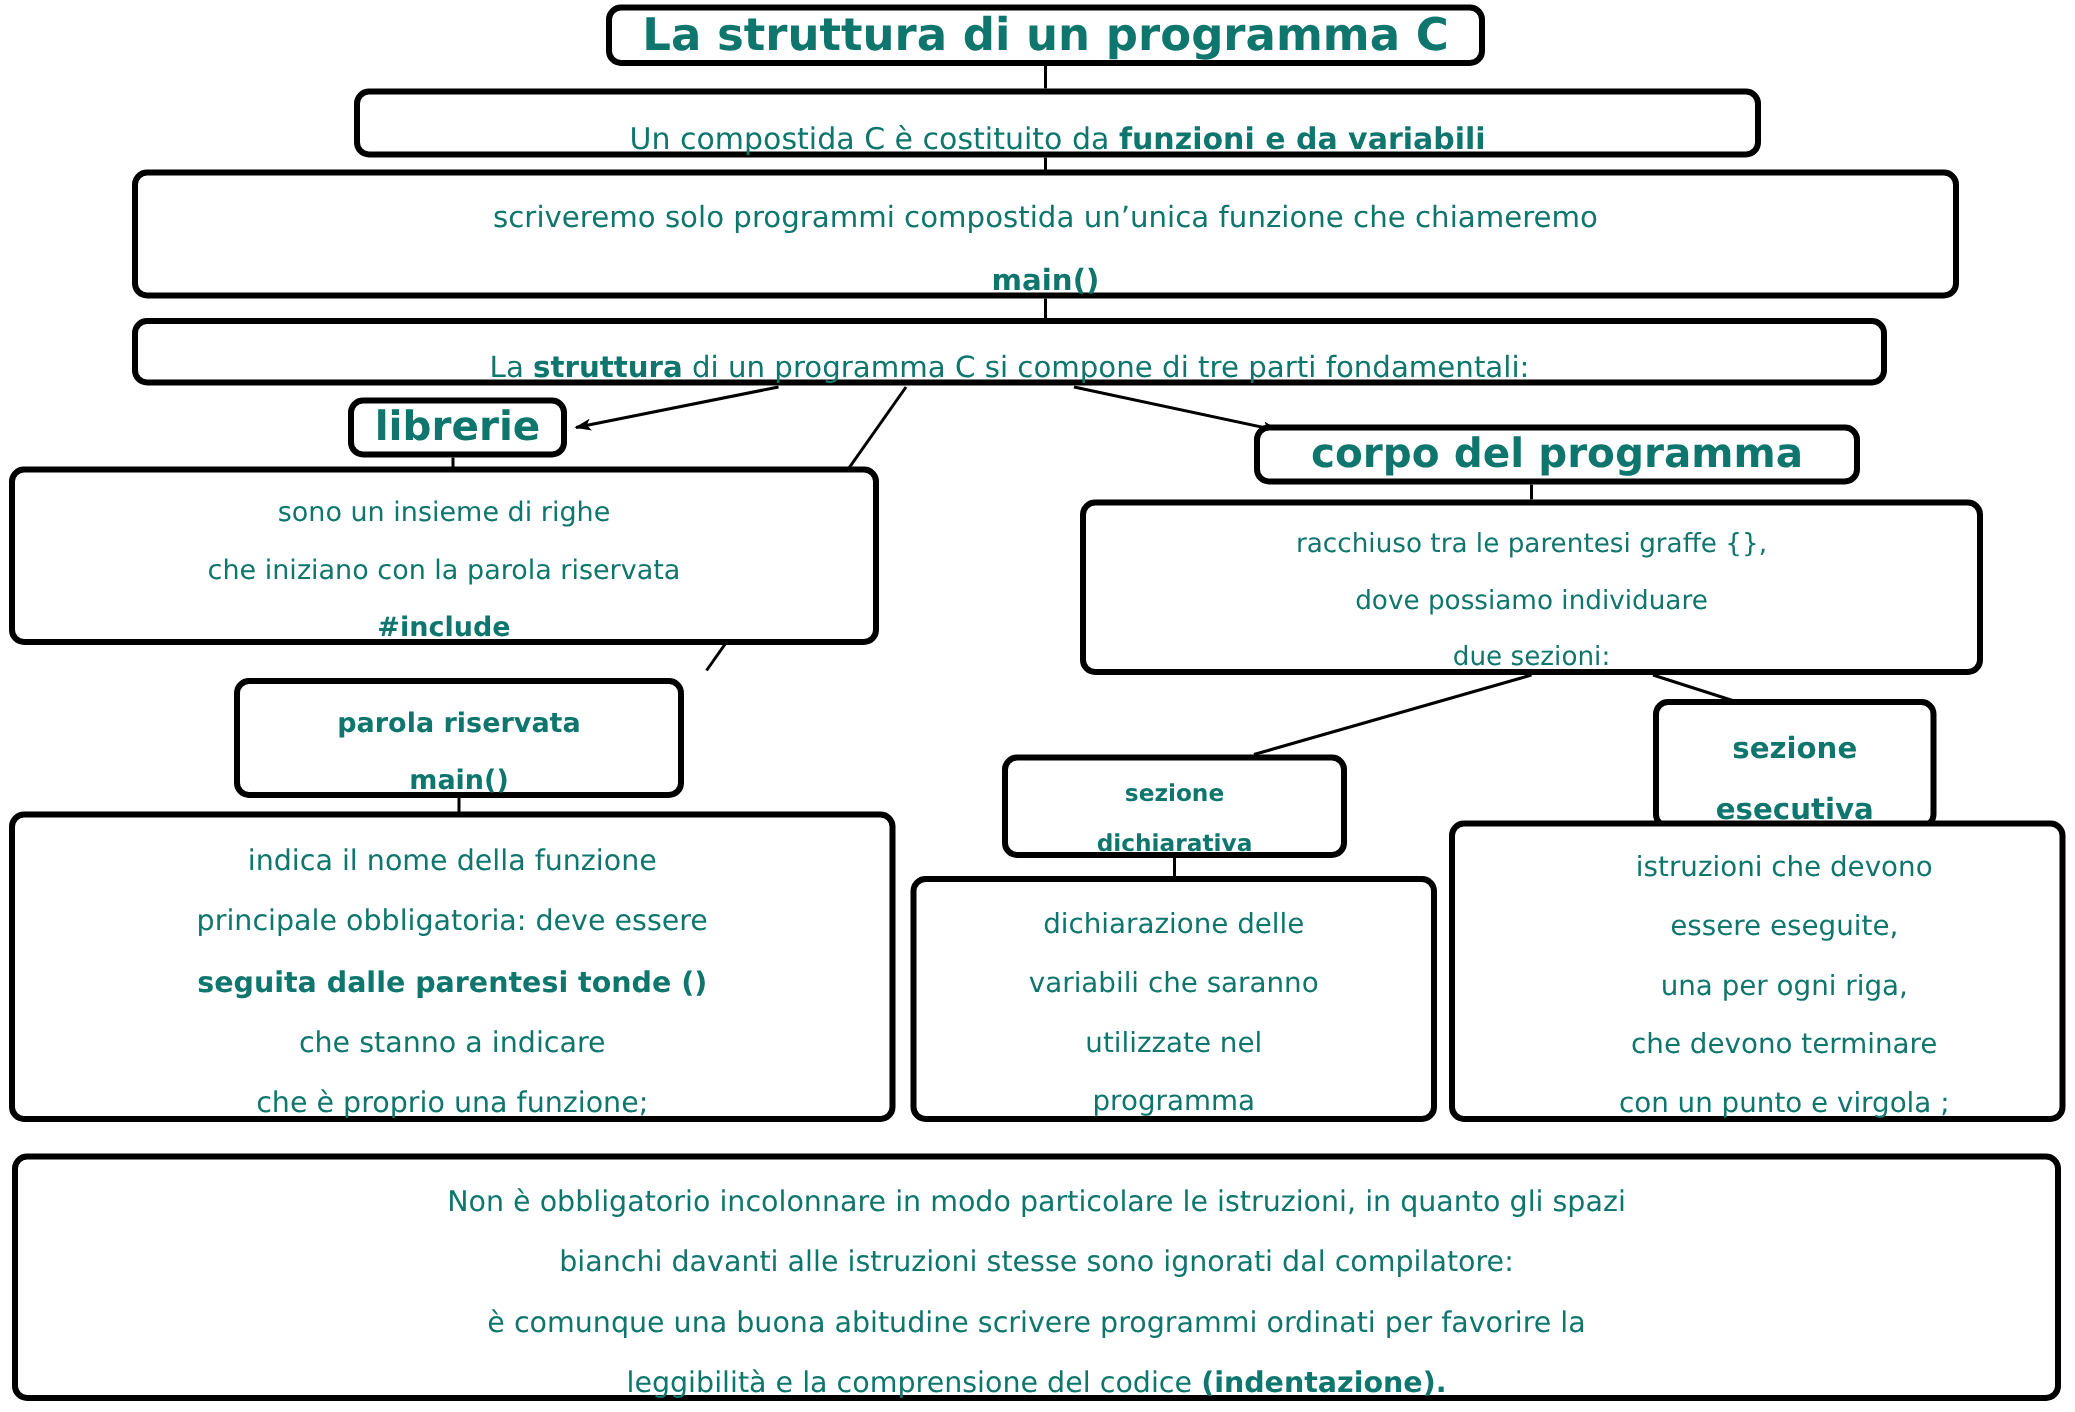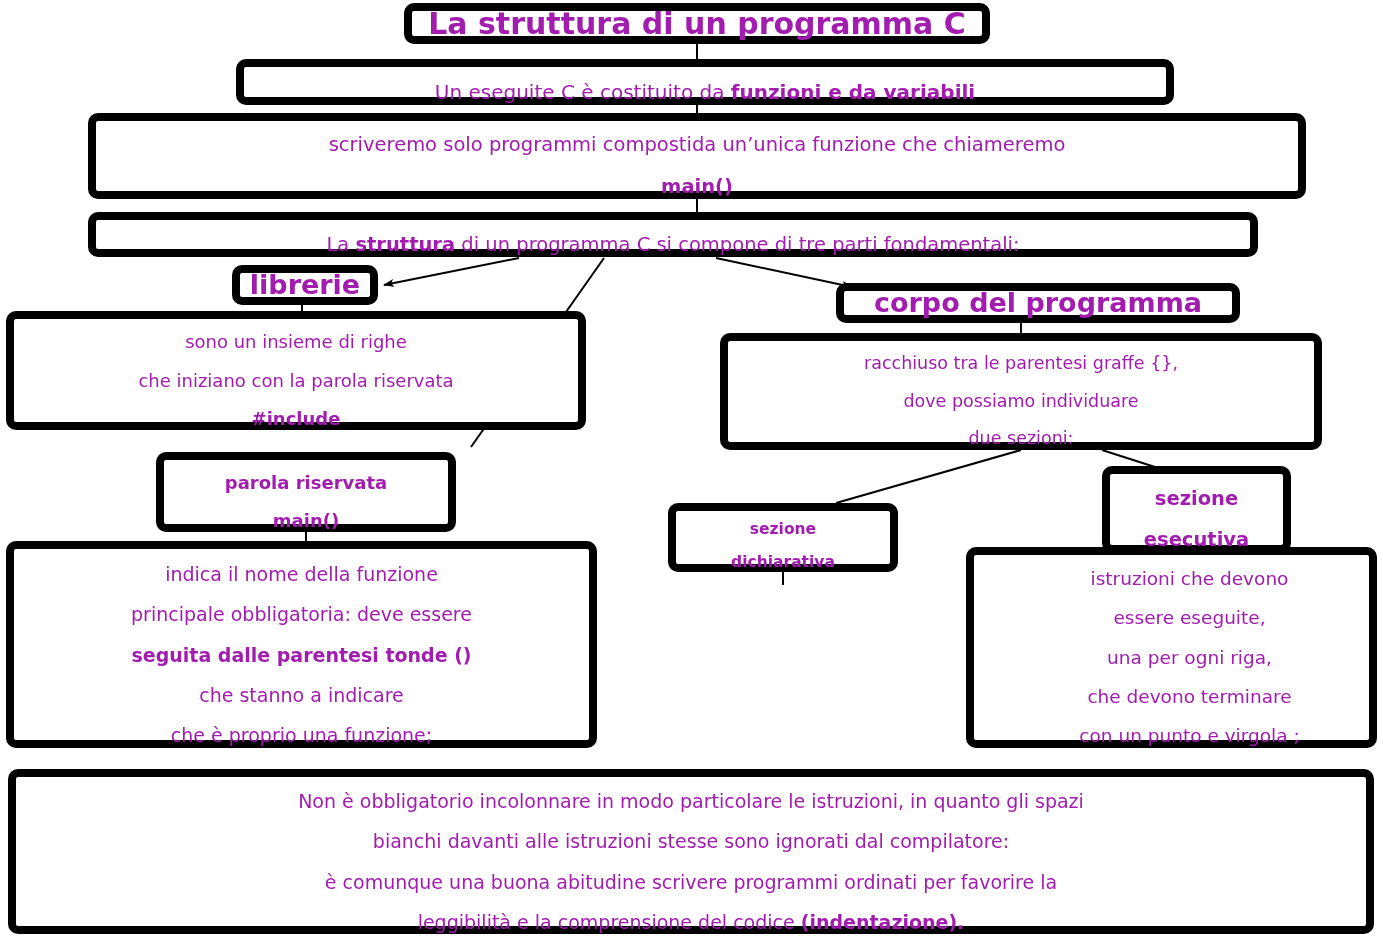--- a/index.html
+++ b/index.html
@@ -19,28 +19,28 @@
     position: absolute;
     left: 0;
     top: 0;
     width: 1383px;
     height: 941px;
     pointer-events: none;
   }
   .node {
     position: absolute;
     box-sizing: border-box;
-    border: 8px solid #000000;
+    border: 4px solid #000000;
     border-radius: 10px;
     background: #ffffff;
     display: flex;
     align-items: center;
     justify-content: center;
     text-align: center;
-    color: #a21caf;
+    color: #0f766e;
     line-height: 1.06;
     z-index: 2;
   }
   .node .txt {
     display: block;
     width: 100%;
     padding: 0 6px;
     box-sizing: border-box;
     white-space: pre-line;
   }
@@ -91,21 +91,21 @@
       <path d="M1194,553 L1194,548"></path>
     </g>
   </svg>
 
   <div class="node title-node" style="left:404px; top:3px; width:586px; height:41px;">
     <span class="txt">La struttura di un programma C</span>
   </div>
 
   <div class="node hdr-node" style="left: 236px; top: 59px; width: 938px; height: 46px; font-size: 20px;">
     <span class="txt">
-      <span>Un eseguite C è costituito da </span><span class="b">funzioni e da variabili</span>
+      <span>Un compostida C è costituito da </span><span class="b">funzioni e da variabili</span>
     </span>
   </div>
 
   <div class="node hdr-node" style="left: 88px; top: 113px; width: 1218px; height: 86px; font-size: 19.5px;">
     <span class="txt">
       <span>scriveremo solo programmi compostida un’unica funzione che chiameremo</span><br>
       <span class="b">main()</span>
     </span>
   </div>
 
@@ -156,20 +156,28 @@
     </span>
   </div>
 
   <div class="node lbl-node" style="left: 668px; top: 503px; width: 230px; height: 69px; font-size: 15.5px;">
     <span class="txt">
       <span>sezione</span><br>
       <span>dichiarativa</span>
     </span>
   </div>
 
+  <div class="node body-node" style="left: 607px; top: 584px; width: 351px; height: 164px; font-size: 18.5px;">
+    <span class="txt">
+      <span>dichiarazione delle</span><br>
+      <span>variabili che saranno</span><br>
+      <span>utilizzate nel</span><br>
+      <span>programma</span>
+    </span>
+  </div>
 
   <div class="node lbl-node" style="left: 1102px; top: 466px; width: 189px; height: 87px; font-size: 19.5px;">
     <span class="txt">
       <span>sezione</span><br>
       <span>esecutiva</span>
     </span>
   </div>
 
   <div class="node body-node" style="left: 966px; top: 547px; width: 411px; height: 201px; font-size: 18.5px; padding-left: 36px;">
     <span class="txt">

